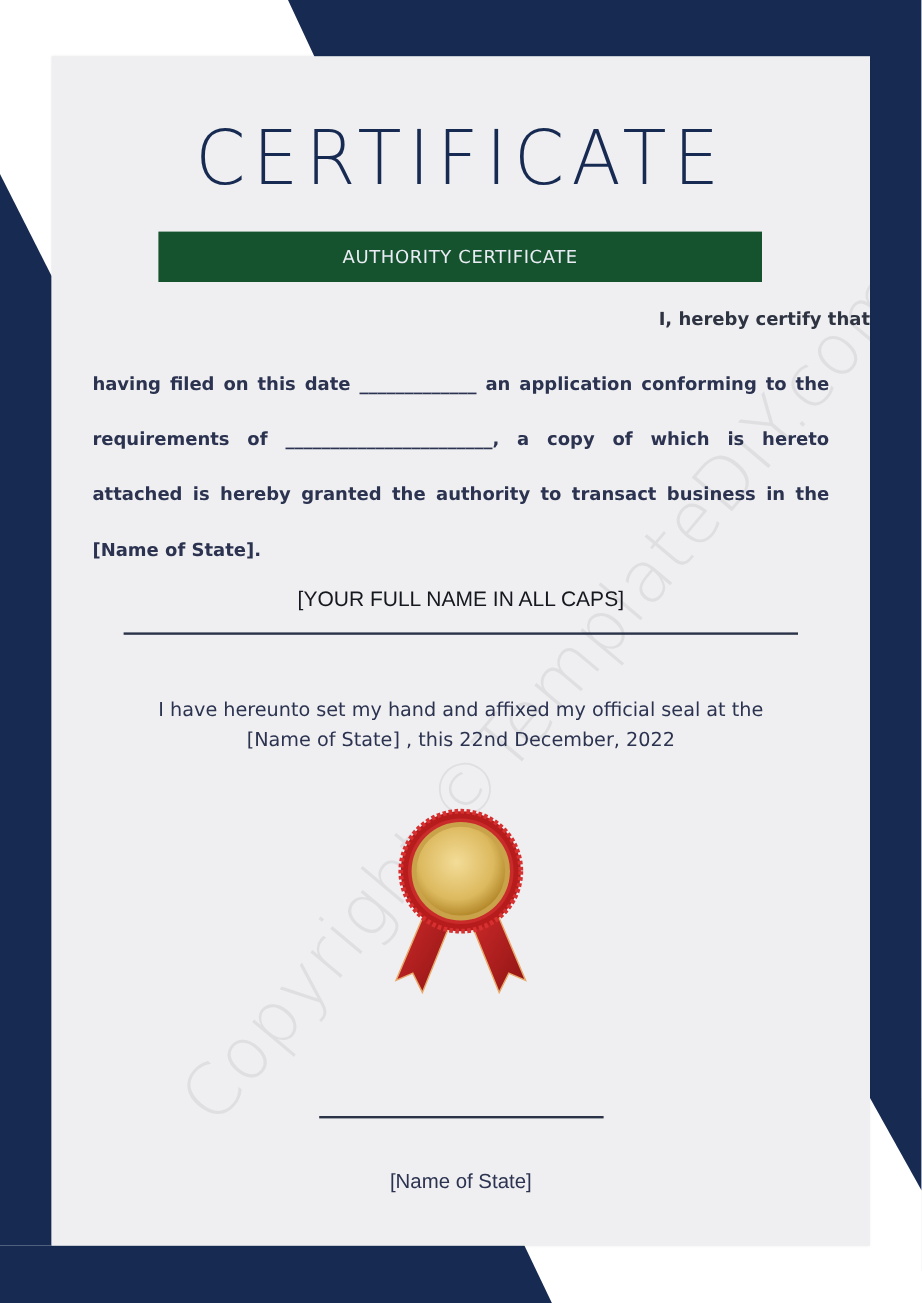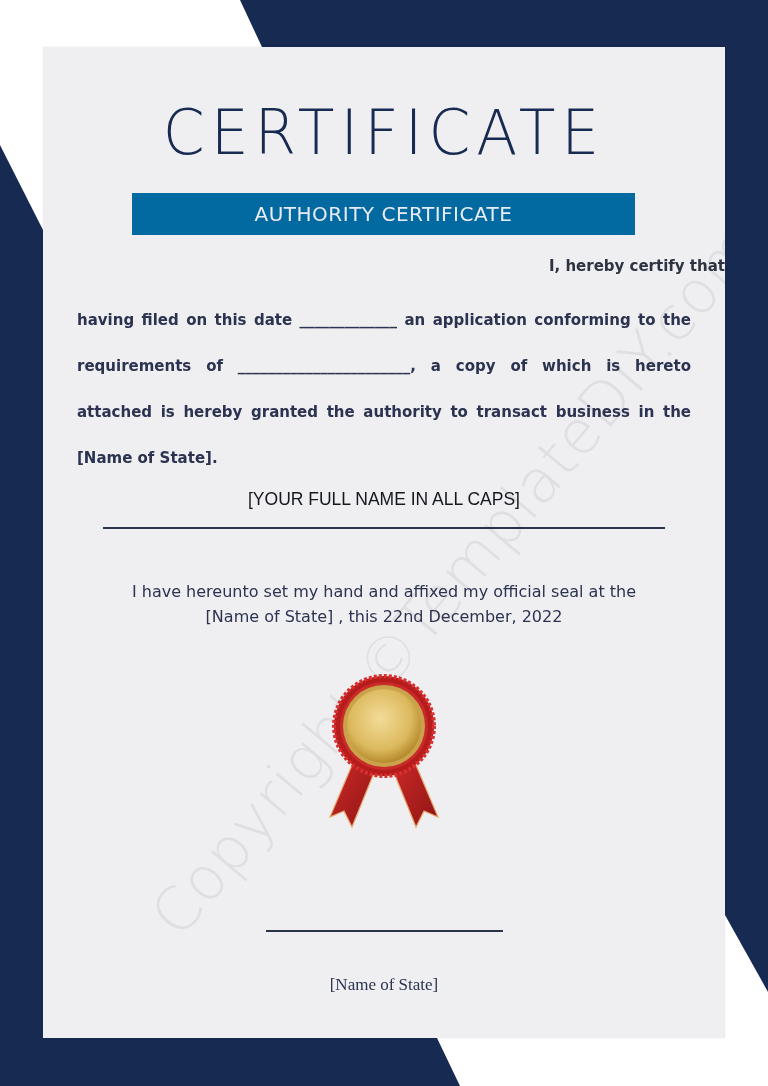--- a/index.html
+++ b/index.html
@@ -23,23 +23,23 @@
     letter-spacing: 1px; pointer-events: none;
   }
   .title {
     position: absolute; left: 0; top: 50px; width: 682px; text-align: center;
     font-family: "DejaVu Sans", sans-serif; font-weight: 300;
     font-size: 60px; letter-spacing: 6px; color: #172a52;
     transform: scaleY(1.05);
   }
   .banner {
     position: absolute; left: 89px; top: 146px; width: 503px; height: 42px;
-    background: #0369a1; color: #e9ecf4;
+    background: #14532d; color: #e9ecf4;
     display: flex; align-items: center; justify-content: center;
-    font-family: "DejaVu Sans", sans-serif; font-size: 20px; letter-spacing: 0.5px;
+    font-family: "DejaVu Sans", sans-serif; font-size: 15px; letter-spacing: 0.5px;
   }
   .certify {
     position: absolute; left: 0; top: 210px; width: 682px; text-align: right;
     font-family: "DejaVu Sans", sans-serif; font-weight: bold; font-size: 15px; color: #2e3342;
   }
   .body-text {
     position: absolute; left: 34px; top: 250px; width: 614px;
     font-family: "DejaVu Sans", sans-serif; font-weight: bold; font-size: 15px;
     color: #2b3350; line-height: 46px; text-align: justify; text-align-last: left;
   }
@@ -59,21 +59,21 @@
   .sig-line {
     position: absolute; left: 223px; top: 883px; width: 237px; height: 2px; background: #2a3348;
   }
   .secretary {
     position: absolute; left: 0; top: 898px; width: 682px; text-align: center;
     font-family: "DejaVu Sans", sans-serif; font-weight: bold; font-size: 17px;
     letter-spacing: 2.2px; color: #1b2440;
   }
   .secretary-state {
     position: absolute; left: 0; top: 928px; width: 682px; text-align: center;
-    font-family: Liberation Serif, serif; font-size: 17px; color: #2b3350;
+    font-family: Liberation Sans, sans-serif; font-size: 17px; color: #2b3350;
   }
 </style>
 </head>
 <body>
 
 <svg class="frame" viewBox="0 0 768 1086" width="768" height="1086">
   <polygon fill="#172a52" points="240,0 768,0 768,915 725,915 725,47 262,47"></polygon>
   <polygon fill="#172a52" points="725,915 768,915 768,992"></polygon>
   <polygon fill="#172a52" points="0,145 43,230 43,1038 0,1038"></polygon>
   <polygon fill="#172a52" points="0,1038 437,1038 460,1086 0,1086"></polygon>

